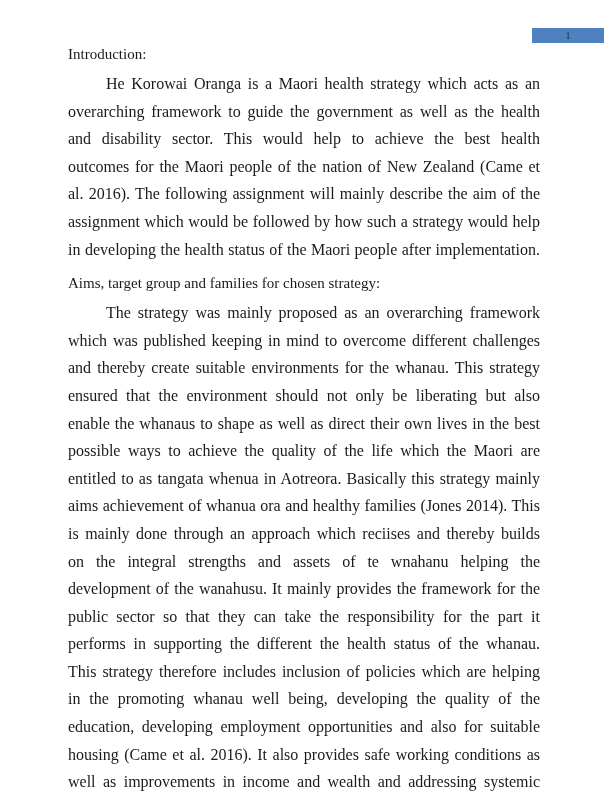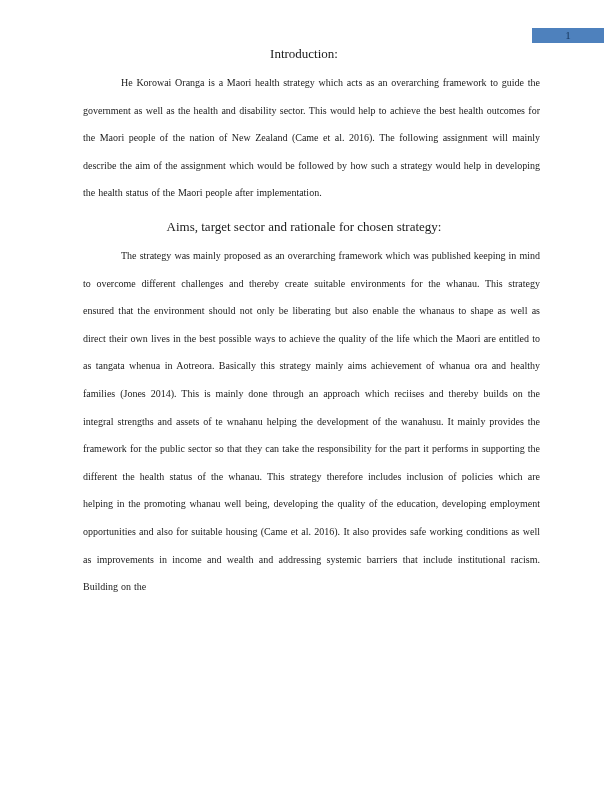--- a/index.html
+++ b/index.html
@@ -34,30 +34,29 @@
     line-height: 15px;
   }
   .doc-title {
     font-size: 12.8px;
     font-weight: normal;
     letter-spacing: 0.4px;
     margin: 0 0 9px 19px;
     text-transform: uppercase;
   }
   .section-heading {
-    font-size: 13px;
+    font-size: 15px;
     margin: 0 0 7px 0;
-    text-align: center;
   }
   .body-para {
-    font-size: 10px;
+    font-size: 16px;
     line-height: 27.6px;
     text-align: justify;
     text-indent: 38px;
-    margin: 0 0 10px 15px;
+    margin: 0 0 10px 0;
     word-spacing: 0.5px;
   }
   .section {
     margin-bottom: 12px;
   }
 </style>
 </head>
 <body>
 
 <div class="doc-page">
@@ -66,17 +65,17 @@
     <span>1</span>
   </div>
 
 
   <div class="section">
     <div class="section-heading">Introduction:</div>
     <p class="body-para">He Korowai Oranga is a Maori health strategy which acts as an overarching framework to guide the government as well as the health and disability sector. This would help to achieve the best health outcomes for the Maori people of the nation of New Zealand (Came et al. 2016). The following assignment will mainly describe the aim of the assignment which would be followed by how such a strategy would help in developing the health status of the Maori people after implementation.</p>
   </div>
 
   <div class="section">
-    <div class="section-heading">Aims, target sector and rationale for chosen strategy:</div>
+    <div class="section-heading">Aims, target group and families for chosen strategy:</div>
     <p class="body-para">The strategy was mainly proposed as an overarching framework which was published keeping in mind to overcome different challenges and thereby create suitable environments for the whanau. This strategy ensured that the environment should not only be liberating but also enable the whanaus to shape as well as direct their own lives in the best possible ways to achieve the quality of the life which the Maori are entitled to as tangata whenua in Aotreora. Basically this strategy mainly aims achievement of whanua ora and healthy families (Jones  2014). This is mainly done through an approach which reciises and thereby builds on the integral strengths and assets of te wnahanu helping the development of the wanahusu. It mainly provides the framework for the public sector so that they can take the responsibility for the part it performs in supporting the different the health status of the whanau. This strategy therefore includes inclusion of policies which are helping in the promoting whanau well being, developing the quality of the education, developing employment opportunities and also for suitable housing (Came et al. 2016). It also provides safe working conditions as well as improvements in income and wealth and addressing systemic barriers that include institutional racism. Building on the</p>
   </div>
 
 </div>
 
 </body></html>

